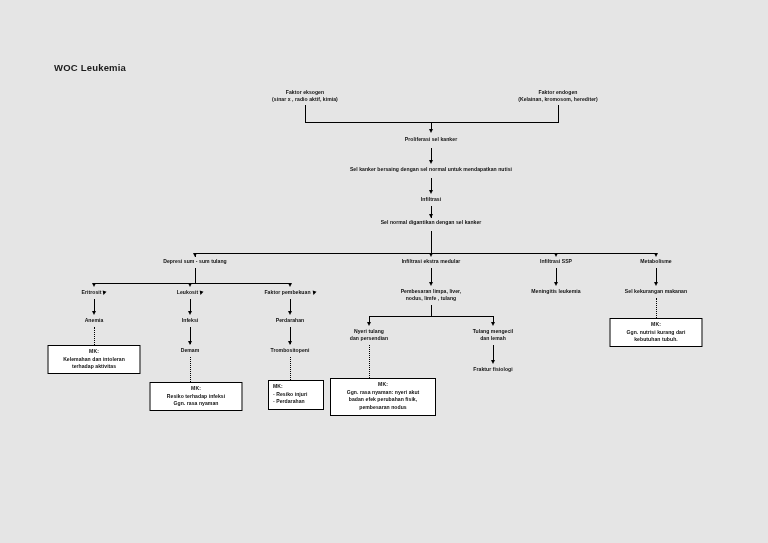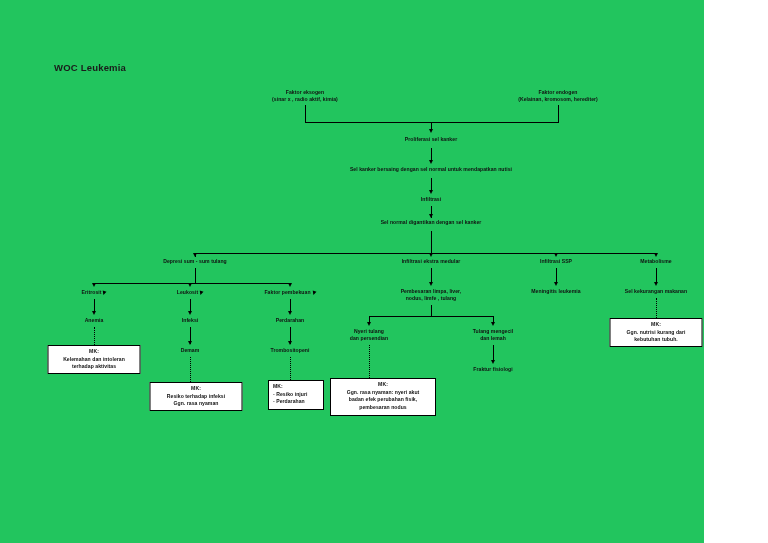--- a/index.html
+++ b/index.html
@@ -2,21 +2,21 @@
 <html><head>
 <meta charset="utf-8">
 <style>
   html,body{margin:0;padding:0;}
   body{
     width:768px;height:543px;
     background:#ffffff;
     font-family:"Liberation Sans","DejaVu Sans",sans-serif;
     overflow:hidden;
   }
-  #page{position:relative;width:704px;height:543px;background:#22c55e;}
+  #page{position:relative;width:768px;height:543px;background:#e5e5e5;}
 
   .page-title{
     position:absolute;left:54px;top:62px;
     font-size:9.5px;font-weight:700;color:#1a1a1a;
     letter-spacing:.2px;white-space:nowrap;
   }
 
   
   .node{
     position:absolute;

